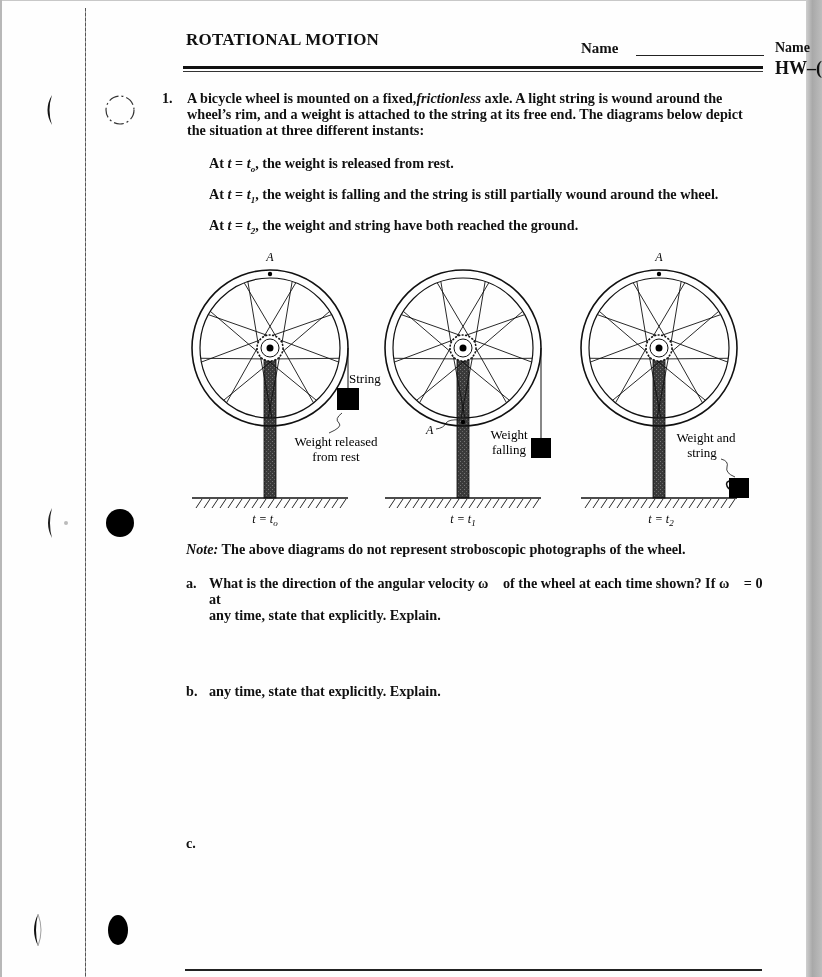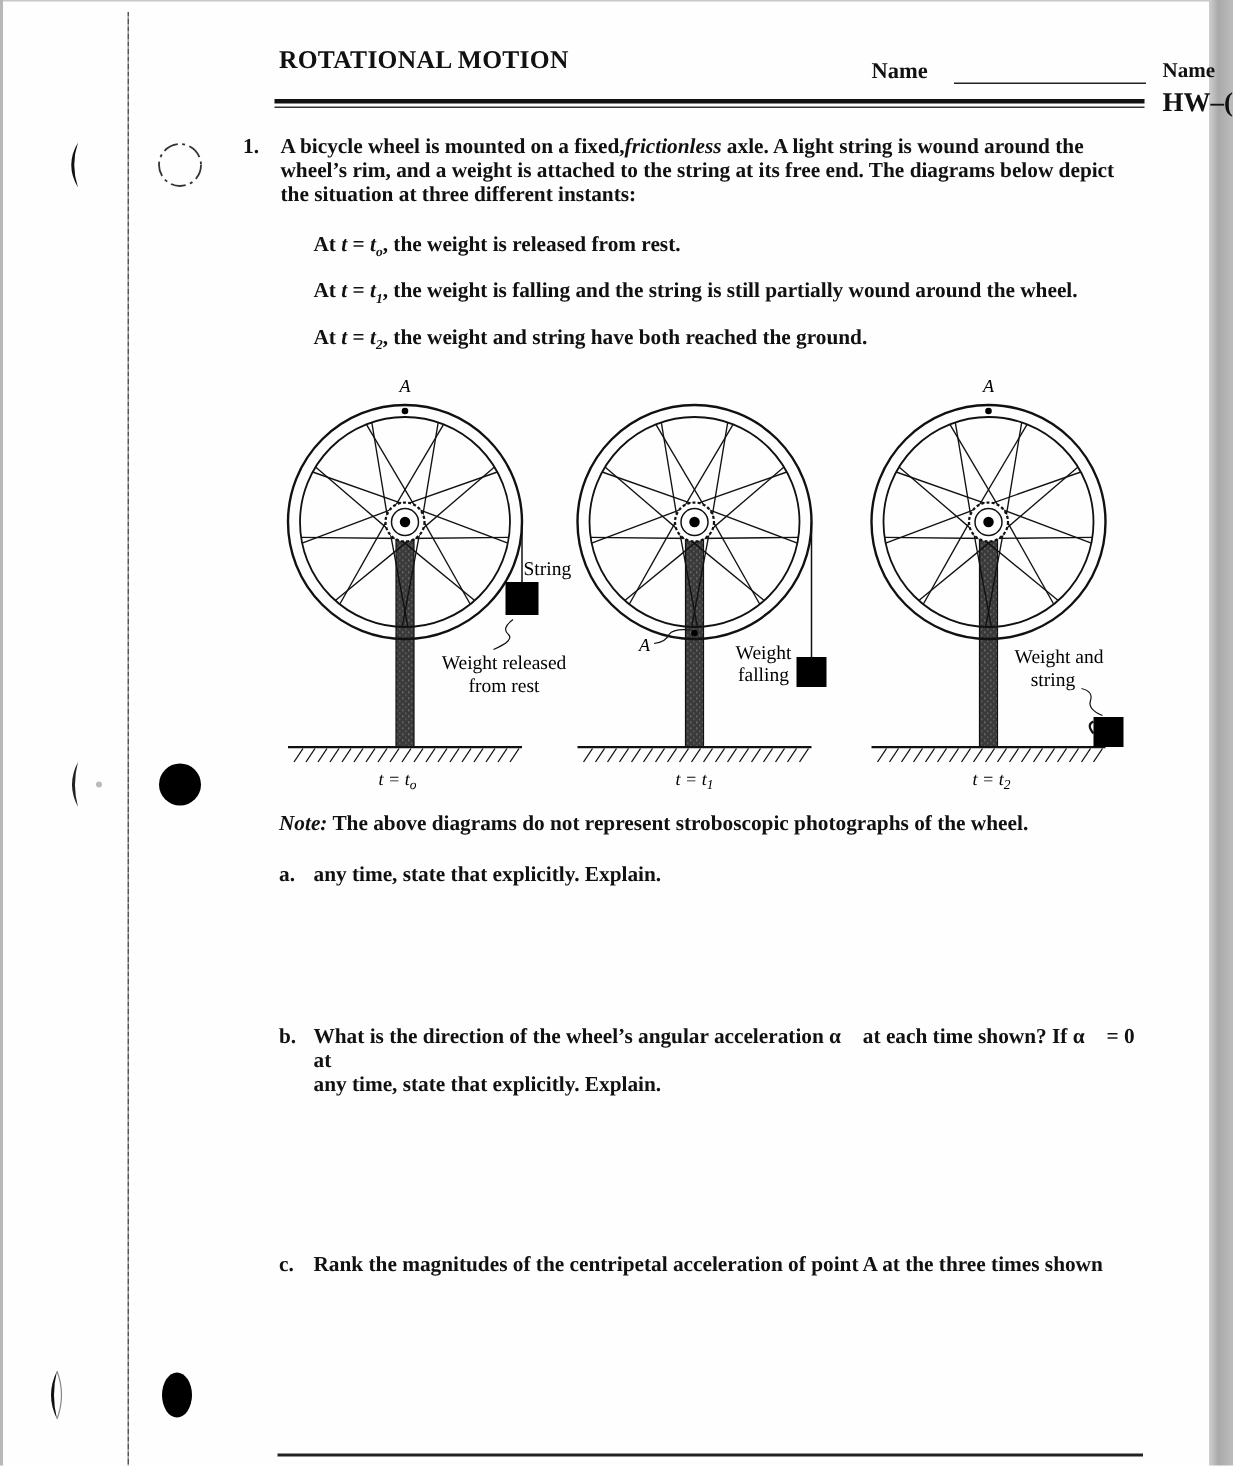--- a/index.html
+++ b/index.html
@@ -264,30 +264,29 @@
   <text x="522" y="212" font-size="13" text-anchor="middle">string</text>
   <text x="481" y="278" font-size="12" font-style="italic" text-anchor="middle"><tspan>t = t</tspan><tspan font-size="9" dy="3">2</tspan></text>
 </svg>
 
 <div class="abs note">
   <i>Note:</i><span>  The above diagrams do not represent stroboscopic photographs of the wheel.</span>
 </div>
 
 <div class="abs sub-letter" style="left:186px;top:575px">a.</div>
 <div class="abs sub-text" style="left:209px;top:575px">
+  <div>What is the direction of the angular velocity ω⃗ of the wheel at each time shown?  If ω⃗ = 0 at</div>
   <div>any time, state that explicitly.  Explain.</div>
 </div>
 <div class="abs" style="left:209px;top:612px;width:555px;height:60px"></div>
 
 <div class="abs sub-letter" style="left:186px;top:683px">b.</div>
 <div class="abs sub-text" style="left:209px;top:683px">
-  <div>What is the direction of the wheel’s angular acceleration α⃗ at each time shown?  If α⃗ = 0 at</div>
   <div>any time, state that explicitly.  Explain.</div>
 </div>
 <div class="abs" style="left:209px;top:720px;width:555px;height:100px"></div>
 
 <div class="abs sub-letter" style="left:186px;top:835px">c.</div>
 <div class="abs sub-text" style="left:209px;top:835px">
-  <div>Rank the magnitudes of the centripetal acceleration of point A at the three times shown</div>
 </div>
 <div class="abs" style="left:209px;top:872px;width:555px;height:90px"></div>
 
 <div class="abs" style="left:185px;top:969px;width:577px;height:2px;background:#222"></div>
 
 </body></html>

